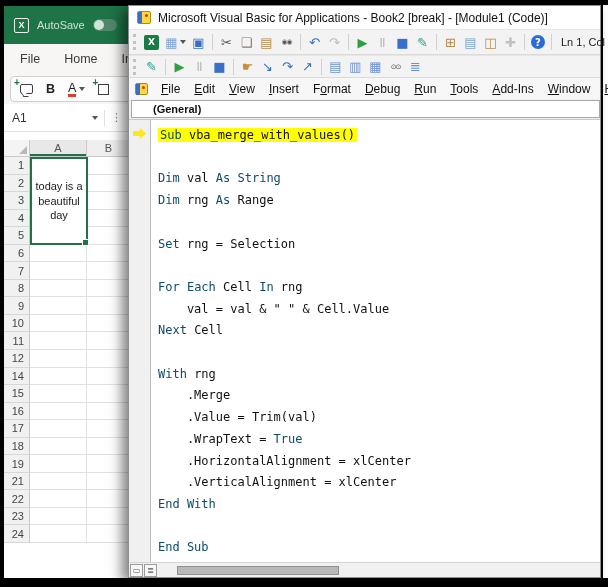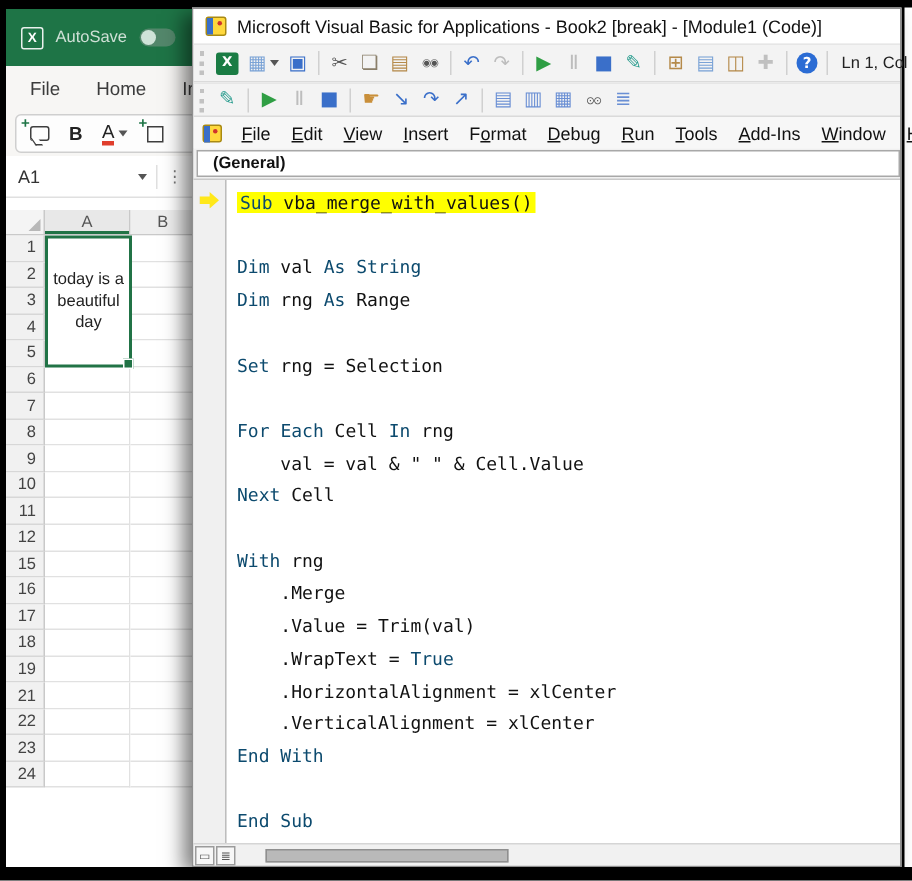--- a/index.html
+++ b/index.html
@@ -60,21 +60,21 @@
   .tbi.excel { width:15px; height:15px; background:#1a7c44; color:#fff; font-size:9px; font-weight:bold; border-radius:2px; margin:0 2px; }
   .tbi.help { width:14px; height:14px; background:#2b6cd4; color:#fff; border-radius:50%; font-size:10px; font-weight:bold; margin:0 2px; }
   .tb-sep { width:1px; height:16px; background:#d0d0d0; margin:0 3px; flex:none; }
   .tb-caret { margin-left:-2px; margin-right:2px; }
   .pos-label { font-size:11px; color:#222; margin-left:5px; white-space:nowrap; }
   .vb-menu { height:21px; background:#f7f7f7; display:flex; align-items:center; font-size:12px; color:#111; padding-left:4px; }
   .vb-menu-icon { width:13px; height:12px; margin:0 6px 0 2px; }
   .menu-item { padding:2px 7px; white-space:nowrap; }
   .menu-item .mn { text-decoration:underline; }
   .vb-combo-row { height:21px; background:#f0f0f0; border-bottom:1px solid #c9c9c9; padding:1px 0 1px 2px; }
-  .combo-box { height:18px; background:#fff; border:1px solid #a8a8a8; display:flex; align-items:center; font-size:11px; font-weight:bold; color:#111; padding-left:10px; }
+  .combo-box { height:18px; background:#fff; border:1px solid #a8a8a8; display:flex; align-items:center; font-size:11px; font-weight:bold; color:#111; padding-left:21px; }
   .vb-code { flex:1; display:flex; position:relative; background:#fff; overflow:hidden; }
   .code-margin { width:22px; background:#f0f0f0; border-right:1px solid #bdbdbd; flex:none; }
   .brk-arrow { position:absolute; left:4px; top:8px; width:13px; height:11px; background:#ffe81a; clip-path:polygon(0 28%,52% 28%,52% 0,100% 50%,52% 100%,52% 72%,0 72%); filter:drop-shadow(0 0 1px #77660a); }
   .code-body { flex:1; padding:5px 0 0 7px; font-family:"DejaVu Sans Mono",monospace; font-size:12px; line-height:21.7px; color:#111; white-space:pre; overflow:hidden; }
   .kw { color:#0c4a6e; }
   .codehl { background:#ffff00; padding:0 2px; }
   .vb-hscroll { height:15px; background:#f1f1f1; border-top:1px solid #d5d5d5; display:flex; align-items:center; padding-left:1px; position:relative; }
   .vsbtn { width:13px; height:13px; border:1px solid #9b9b9b; background:#f7f7f7; font-size:8px; color:#555; display:flex; align-items:center; justify-content:center; margin-right:1px; flex:none; }
   .hthumb { position:absolute; left:48px; top:3px; width:162px; height:9px; background:#b9b9b9; border:1px solid #8f8f8f; }
 </style>
@@ -167,20 +167,25 @@
           <div class="g-ca"></div>
           <div class="g-cb"></div>
         </div>
         <div class="g-row">
           <div class="g-rh">11</div>
           <div class="g-ca"></div>
           <div class="g-cb"></div>
         </div>
         <div class="g-row">
           <div class="g-rh">12</div>
+          <div class="g-ca"></div>
+          <div class="g-cb"></div>
+        </div>
+        <div class="g-row">
+          <div class="g-rh">14</div>
           <div class="g-ca"></div>
           <div class="g-cb"></div>
         </div>
         <div class="g-row">
           <div class="g-rh">15</div>
           <div class="g-ca"></div>
           <div class="g-cb"></div>
         </div>
         <div class="g-row">
           <div class="g-rh">16</div>

